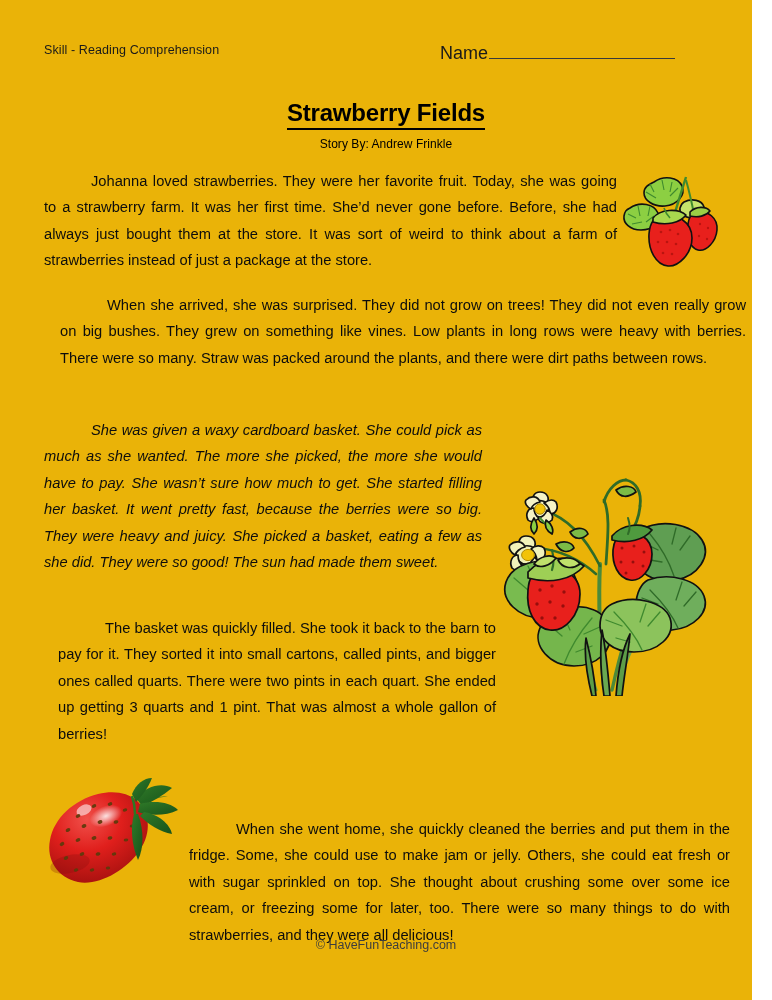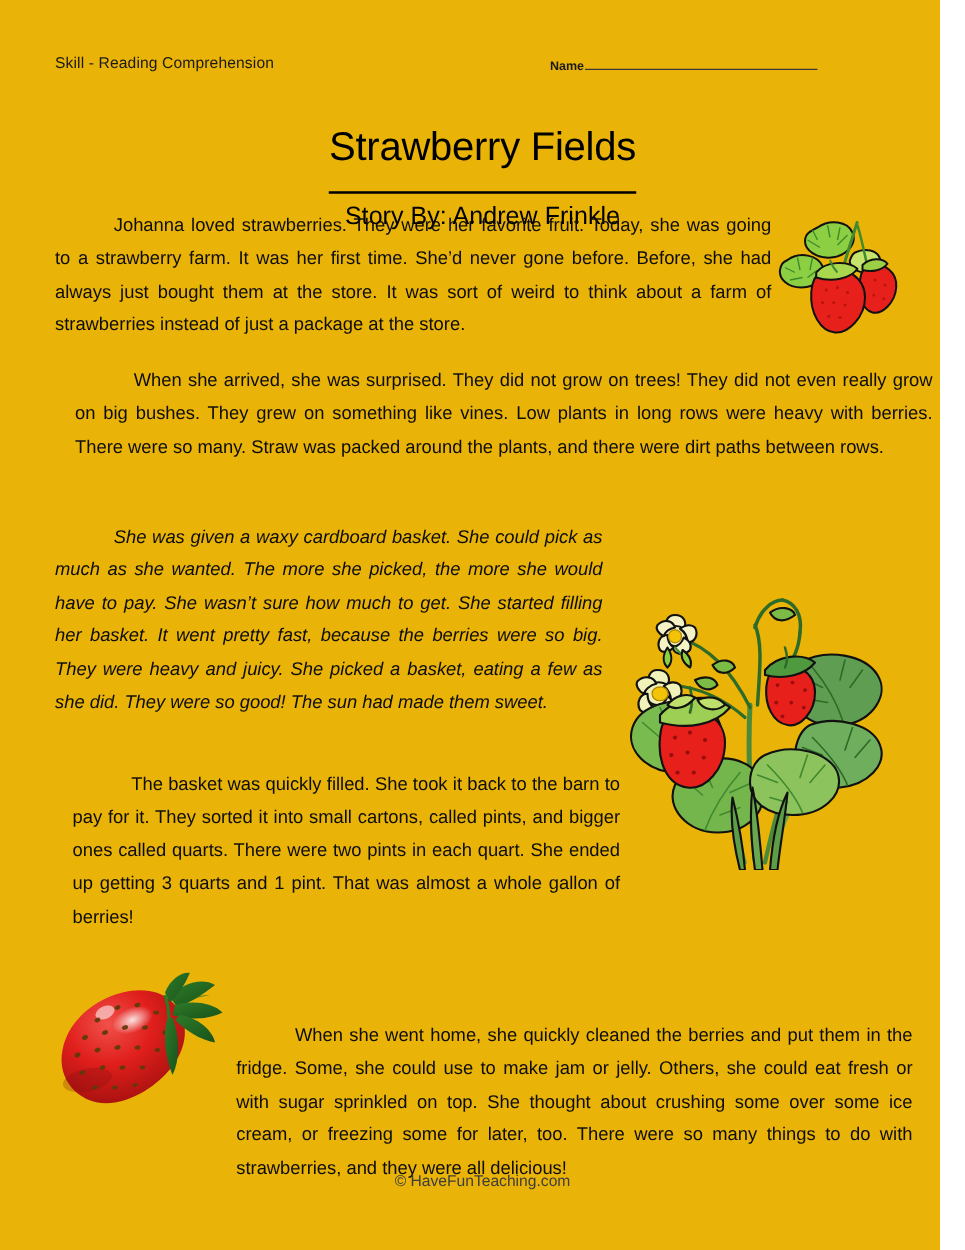--- a/index.html
+++ b/index.html
@@ -38,53 +38,52 @@
   }
   .name-group {
     position: absolute;
     left: 396px;
     top: 0;
     display: flex;
     align-items: baseline;
     white-space: nowrap;
   }
   .name-label {
-    font-size: 10px;
+    font-size: 18px;
     color: #1a1a1a;
-    font-weight: bold;
   }
   .name-rule {
     display: inline-block;
     width: 186px;
     border-bottom: 1.4px solid #3a3a3a;
     height: 12px;
     margin-left: 1px;
   }
 
   
   .title-block {
     position: absolute;
     top: 100px;
     left: 0;
     width: 772px;
     text-align: center;
   }
   .doc-title {
-    font-size: 32px;
-    font-weight: normal;
+    font-size: 24px;
+    font-weight: bold;
     letter-spacing: -0.2px;
     color: #000;
     display: inline-block;
     border-bottom: 2.4px solid #000;
-    padding-bottom: 17px;
+    padding-bottom: 1px;
     line-height: 1.12;
   }
   .byline {
     margin-top: 7px;
-    font-size: 20px;
+    font-size: 12px;
     color: #000;
     letter-spacing: 0.05px;
   }
 
   
   .story {
     position: absolute;
     top: 168px;
     left: 44px;
     width: 686px;

